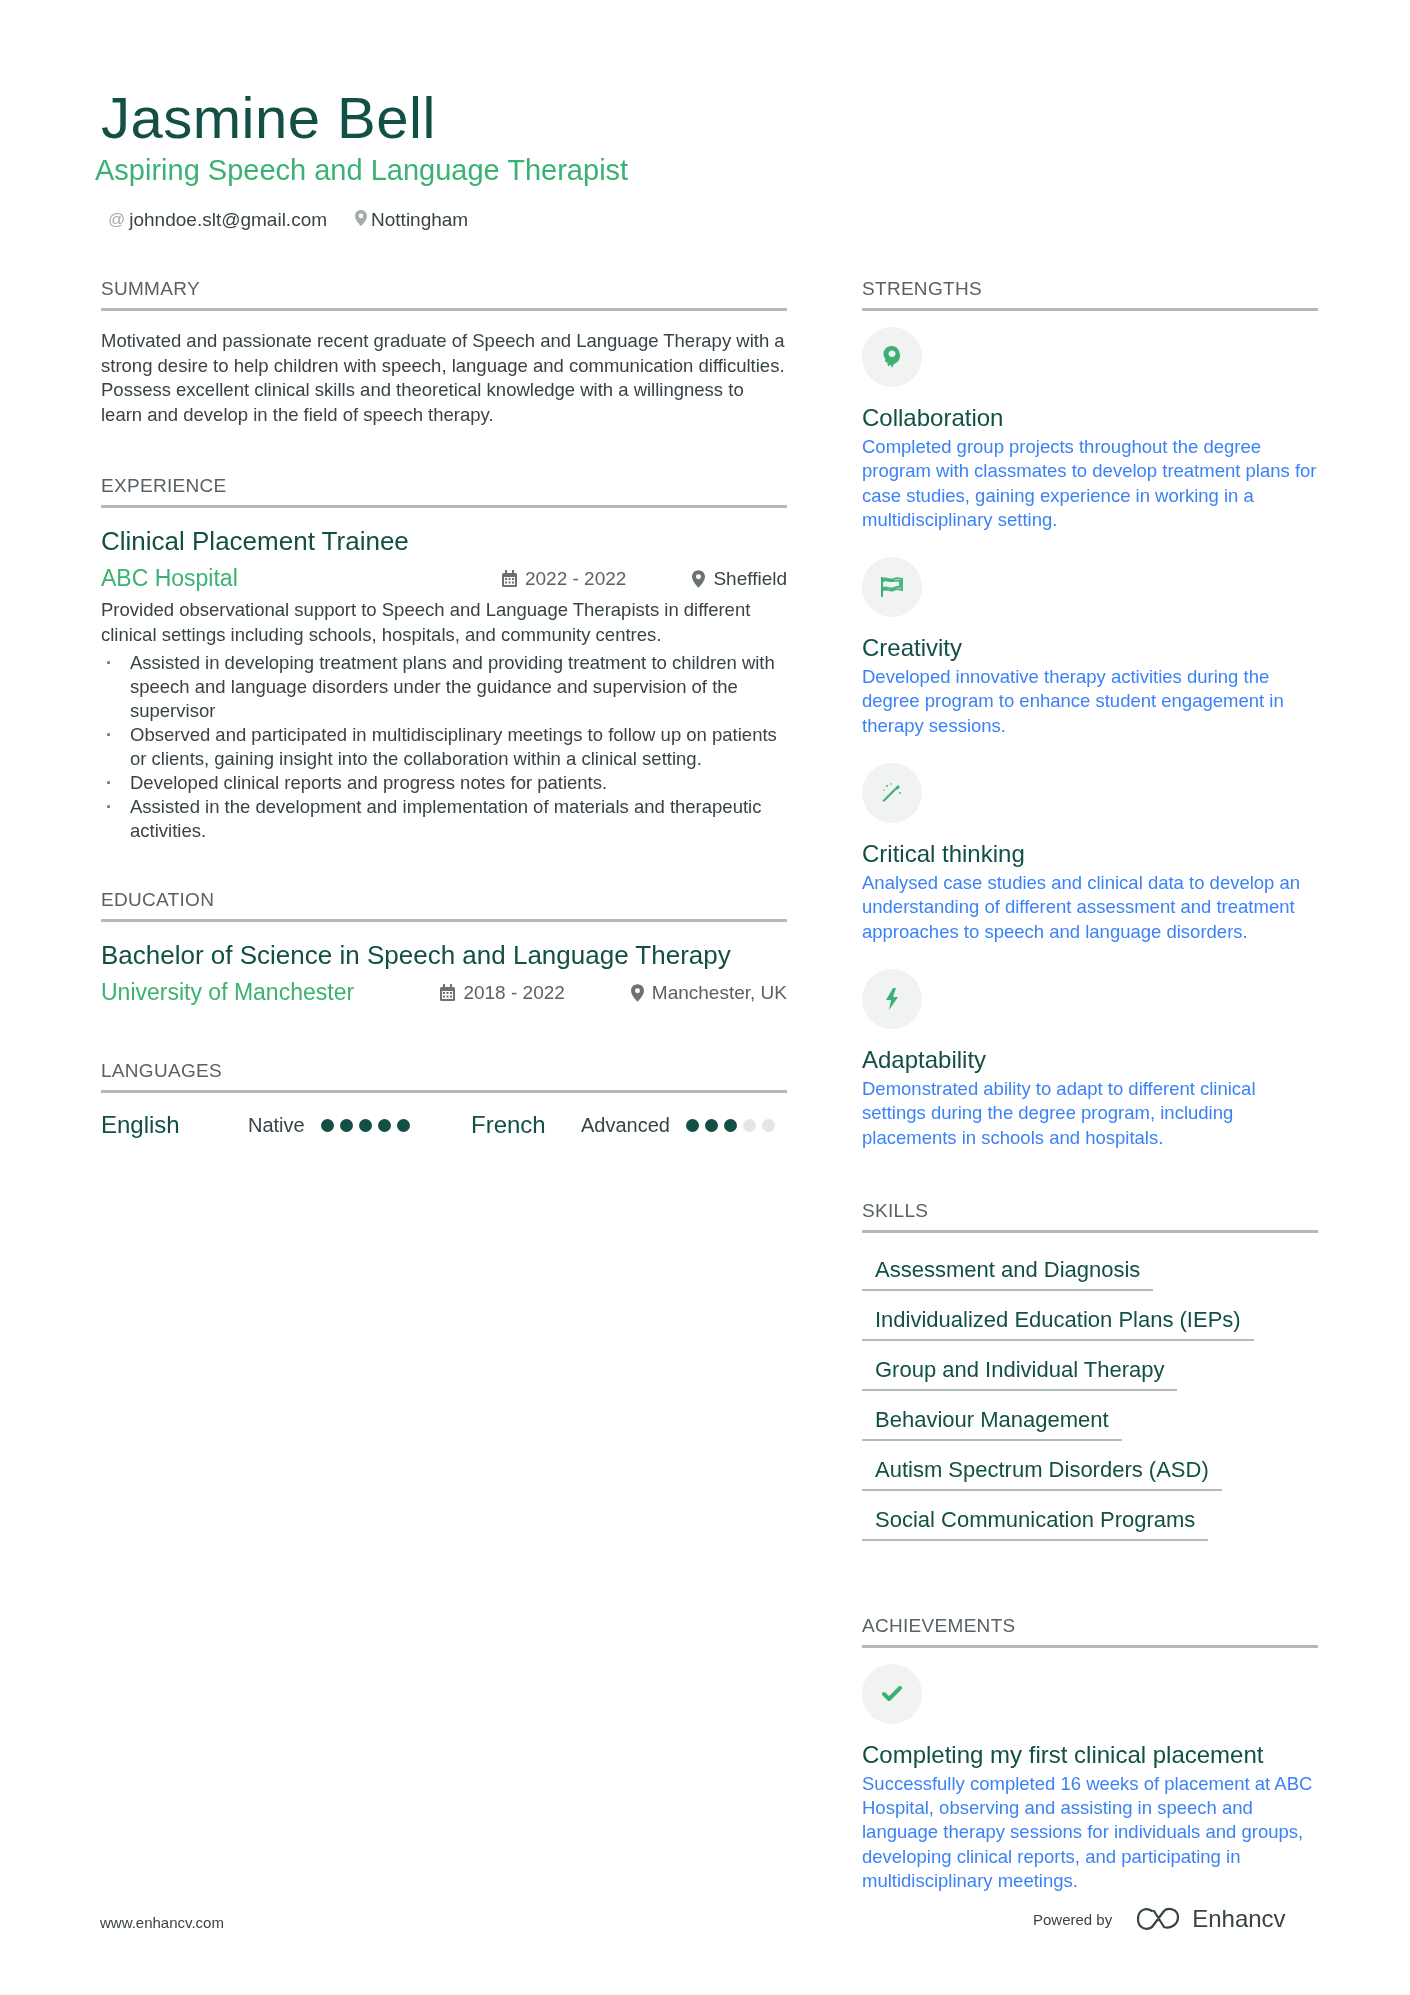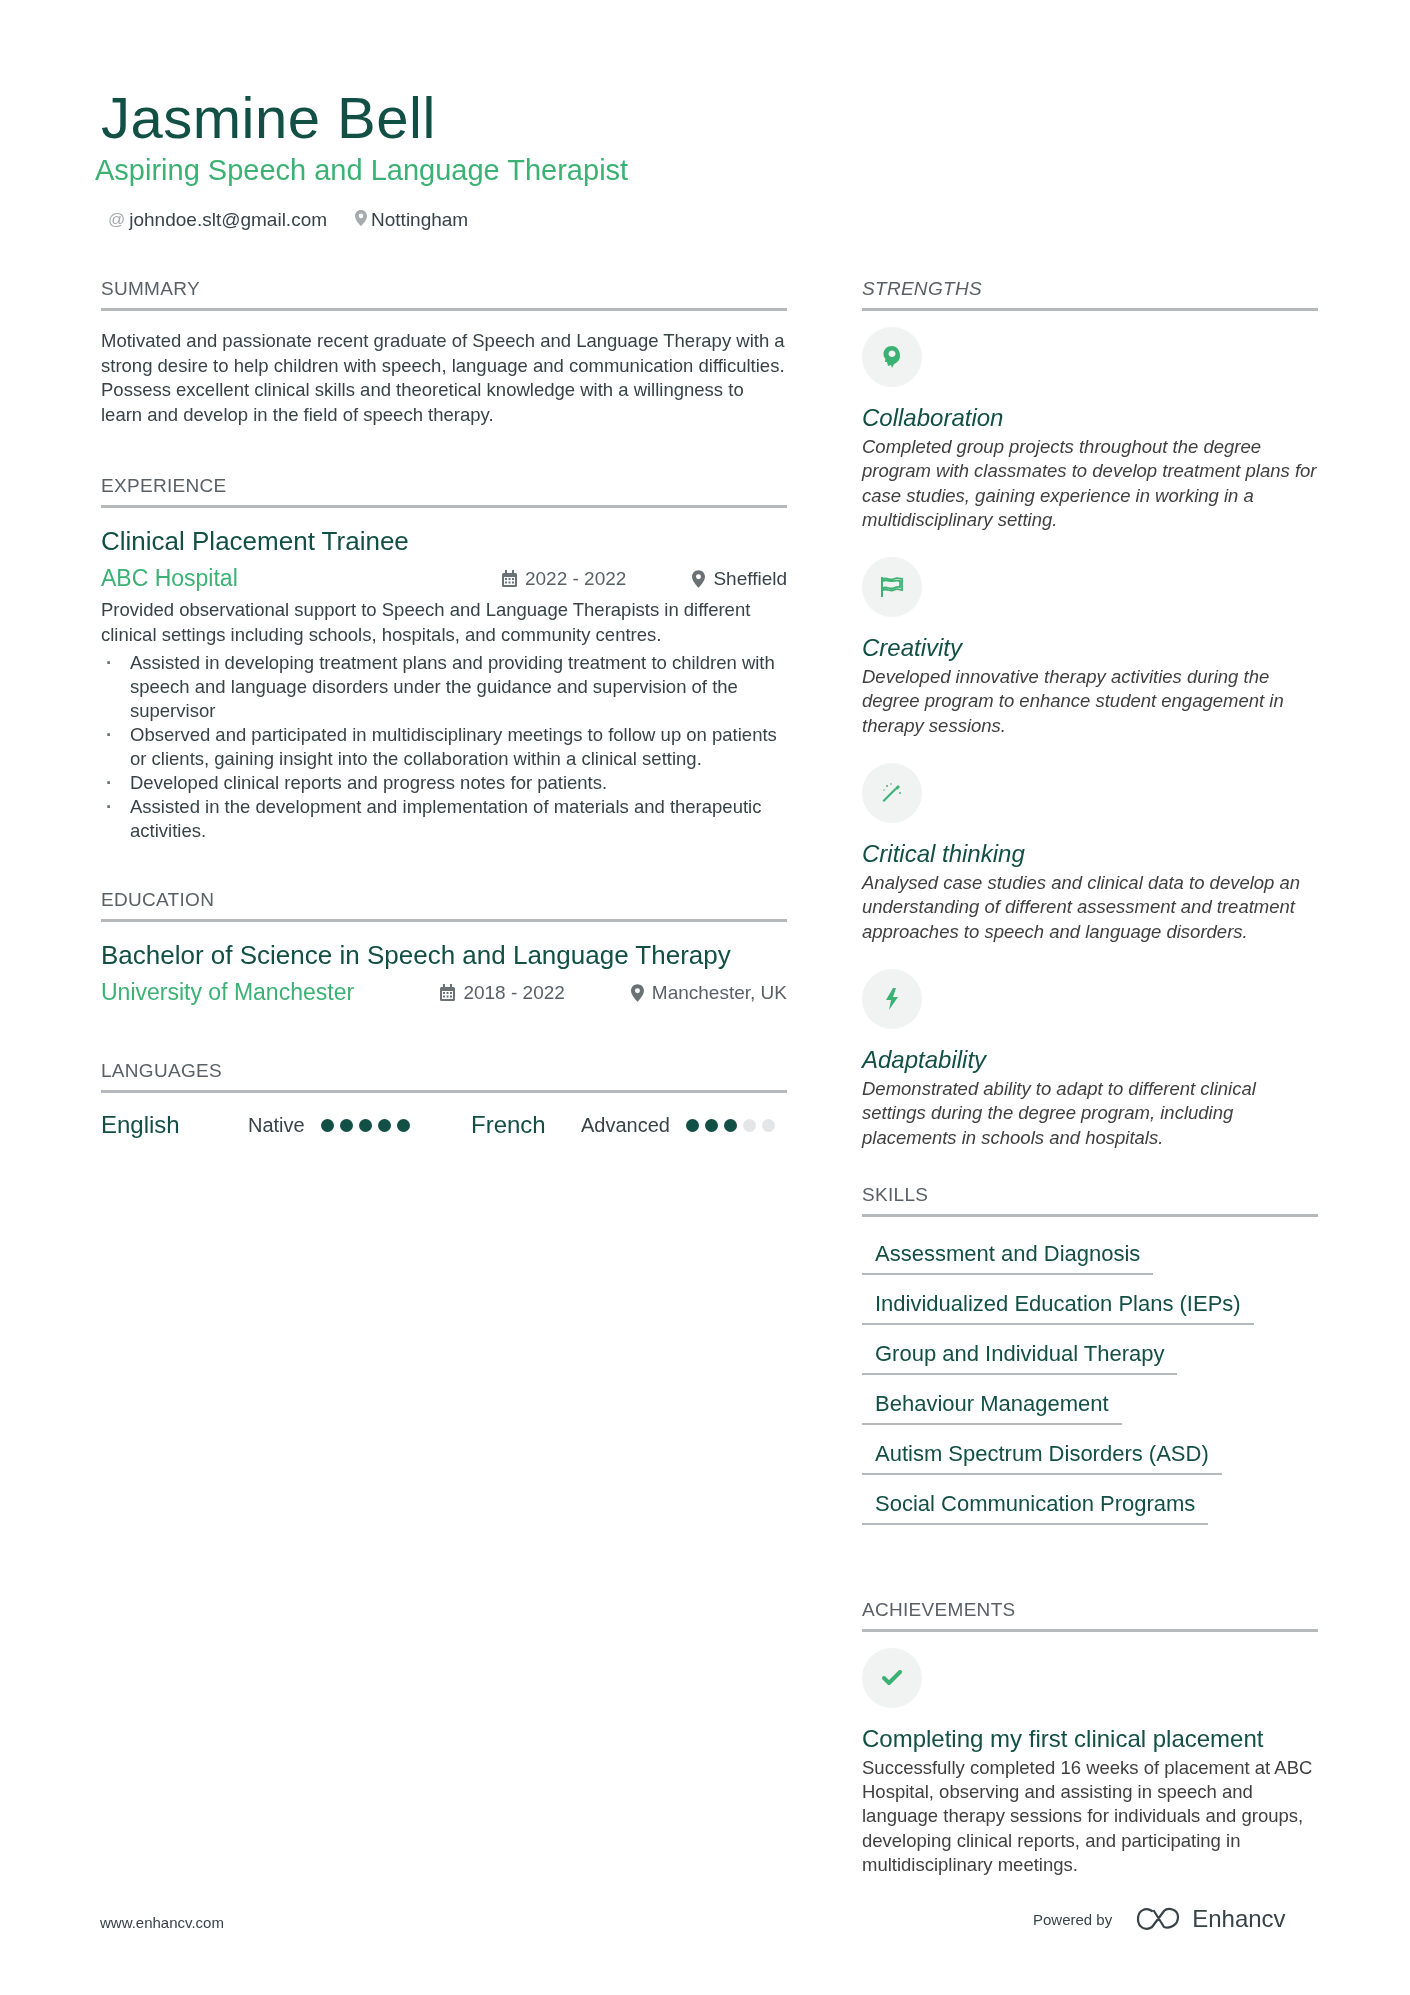--- a/index.html
+++ b/index.html
@@ -36,21 +36,21 @@
   .lang .llevel { font-size: 20px; color: #384347; margin-right: 16px; }
   .dots { display: flex; gap: 6px; }
   .dot { width: 13px; height: 13px; border-radius: 50%; background: #124f44; }
   .dot.off { background: #e3e5e6; }
 
   .str { display: flex; gap: 16px; margin-bottom: 27px; flex-direction: column; }
   .str .icbox { flex: 0 0 60px; width: 60px; height: 60px; border-radius: 50%; background: #f1f2f2; display: flex; align-items: center; justify-content: center; margin-top: -2px; }
   .str .icbox svg { fill: #3bb273; }
   .str .txt { flex: 1; padding-left: 0; }
   .str .h { font-size: 24px; color: #124f44; line-height: 30px; margin-bottom: 2px; }
-  .str .d { font-size: 18.5px; line-height: 24.3px; color: #404040; }
+  .str .d { font-size: 18.5px; line-height: 24.3px; color: #3b82f6; }
 
   .skill { display: inline-block; font-size: 22px; color: #124f44; padding: 0 13px 6px 13px; border-bottom: 2px solid #b5b9bc; margin-bottom: 16px; }
   .skills { display: flex; flex-direction: column; align-items: flex-start; }
 
   .footer-left { position: absolute; left: 100px; top: 1914px; font-size: 15px; color: #384347; }
   .footer-right { position: absolute; left: 1033px; top: 1905px; display: flex; align-items: center; gap: 24px; }
   .footer-right .pb { font-size: 15px; color: #384347; }
   .footer-right .logo { display: flex; align-items: center; gap: 10px; font-size: 24px; color: #384347; }
 </style>
 </head>
@@ -179,21 +179,21 @@
             <span class="dot off"></span>
             <span class="dot off"></span>
           </span>
         </div>
       </div>
     </section>
   </div>
 
   <div class="col-right">
 
-    <section style="margin-bottom:34px;font-style:italic;">
+    <section style="margin-bottom:50px;">
       <div class="sec-head">STRENGTHS</div>
 
       <div class="str">
         <div class="icbox">
           <svg width="20" height="22" viewBox="0 0 20 22">
               <path d="M10 0C5 0 1.5 3.3 1.5 8c0 2 .8 3.6 1.9 4.8L3 16h2l1 4 3-1 1 3 2-4c3.5-1.3 6-4.3 6-8C18 4 14.6 0 10 0zm0 4.5c2 0 3.5 1.4 3.5 3.2S12 11 10 11 6.5 9.5 6.5 7.7 8 4.5 10 4.5z"></path>
             </svg>
         </div>
         <div class="txt">
           <div class="h">Collaboration</div>

